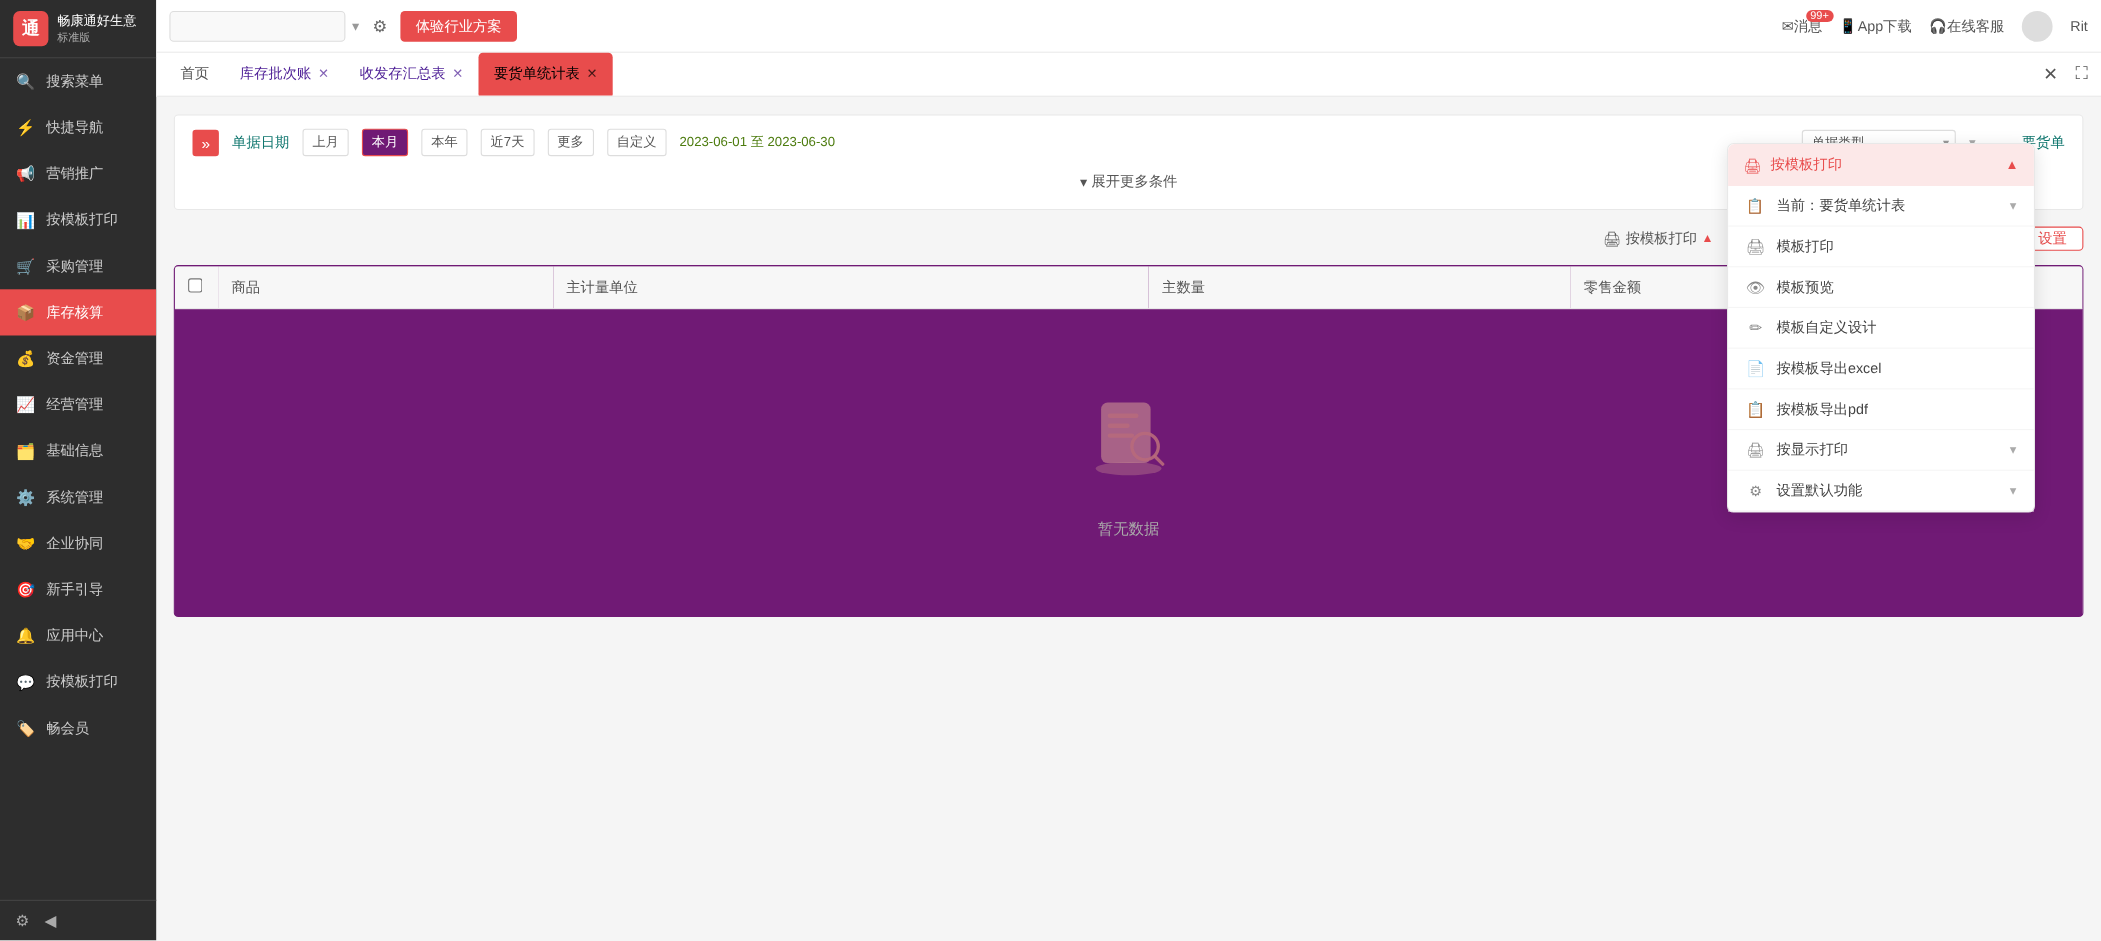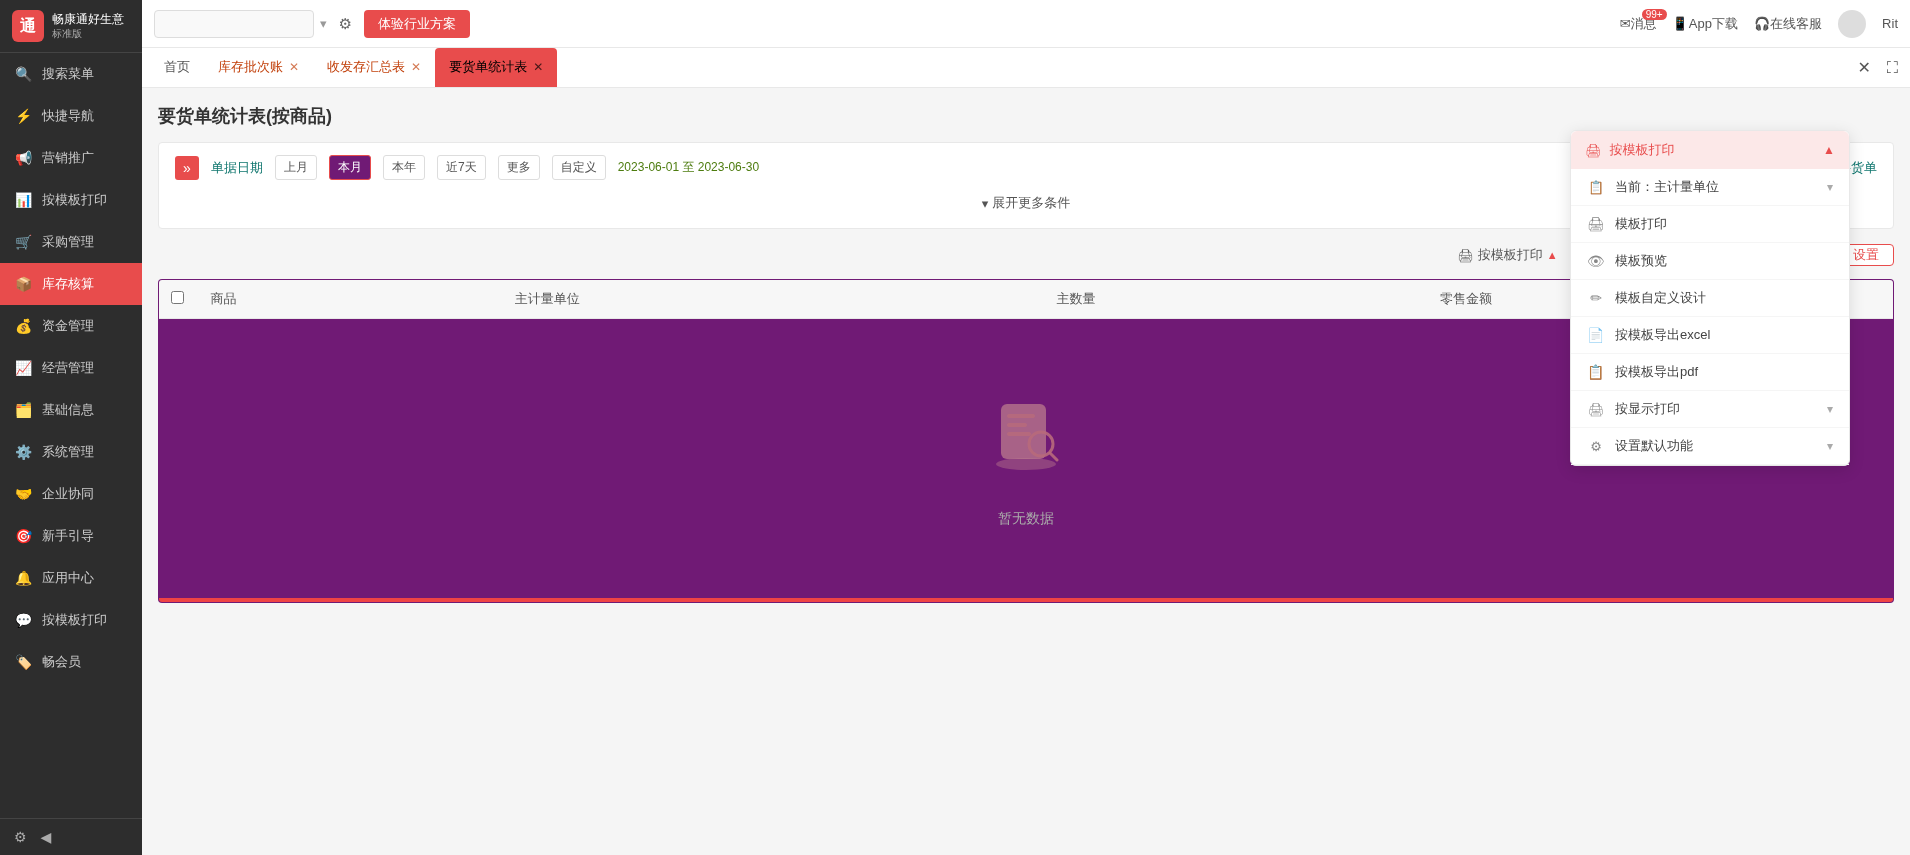--- a/index.html
+++ b/index.html
@@ -137,21 +137,21 @@
       align-items: stretch;
       border-bottom: 1px solid #e8e8e8;
       flex-shrink: 0;
       padding: 0 8px;
     }
     .tab-item {
       display: flex;
       align-items: center;
       padding: 0 14px;
       font-size: 13px;
-      color: #c2410c;
+      color: #4c1d95;
       cursor: pointer;
       border-bottom: 2px solid transparent;
       white-space: nowrap;
       gap: 6px;
     }
     .tab-item.active {
       color: #000000;
       background: #e84c4c;
       border-radius: 4px 4px 0 0;
       border-bottom: 2px solid #e84c4c;
@@ -312,21 +312,21 @@
       padding: 10px 12px;
       text-align: left;
       font-weight: 500;
       color: #555;
       border-bottom: 1px solid #e8e8e8;
       font-size: 13px;
     }
     .data-table td {
       padding: 10px 12px;
       color: #555;
-      border-bottom: 5px solid #ef4444;
+      border-bottom: 1px solid #ef4444;
       font-size: 13px;
     }
     .th-checkbox { width: 40px; text-align: center; }
 
     
     .empty-state {
       display: flex;
       flex-direction: column;
       align-items: center;
       justify-content: center;
@@ -522,21 +522,20 @@
       <span>要货单统计表</span>
       <span class="tab-close">✕</span>
     </div>
     <div class="tabbar-right">
       <span class="tabbar-icon-btn">✕</span>
       <span class="tabbar-icon-btn">⛶</span>
     </div>
   </div>
 
   <div class="page-content">
-    <div class="page-title">要货单统计表(按商品)</div>
 
     <div class="filter-area">
       <div class="filter-row">
         <button class="filter-expand-btn">»</button>
         <span class="filter-label">单据日期</span>
         <button class="date-btn">上月</button>
         <button class="date-btn active">本月</button>
         <button class="date-btn">本年</button>
         <button class="date-btn">近7天</button>
         <button class="date-btn">更多</button>
@@ -626,21 +625,21 @@
     <div class="dropdown-header-left">
       <span>🖨</span>
       <span>按模板打印</span>
     </div>
     <span class="dropdown-chevron">▲</span>
   </div>
 
   <div class="dropdown-subitem">
     <div class="dropdown-subitem-left">
       <span style="color:#888;width:18px;text-align:center;">📋</span>
-      <span>当前：主计量单位</span>
+      <span>当前：要货单统计表</span>
     </div>
     <span class="dropdown-arrow">▾</span>
   </div>
 
   <div class="dropdown-item">
     <span class="dropdown-item-icon">🖨</span>
     <span>模板打印</span>
   </div>
   <div class="dropdown-item">
     <span class="dropdown-item-icon">👁</span>

